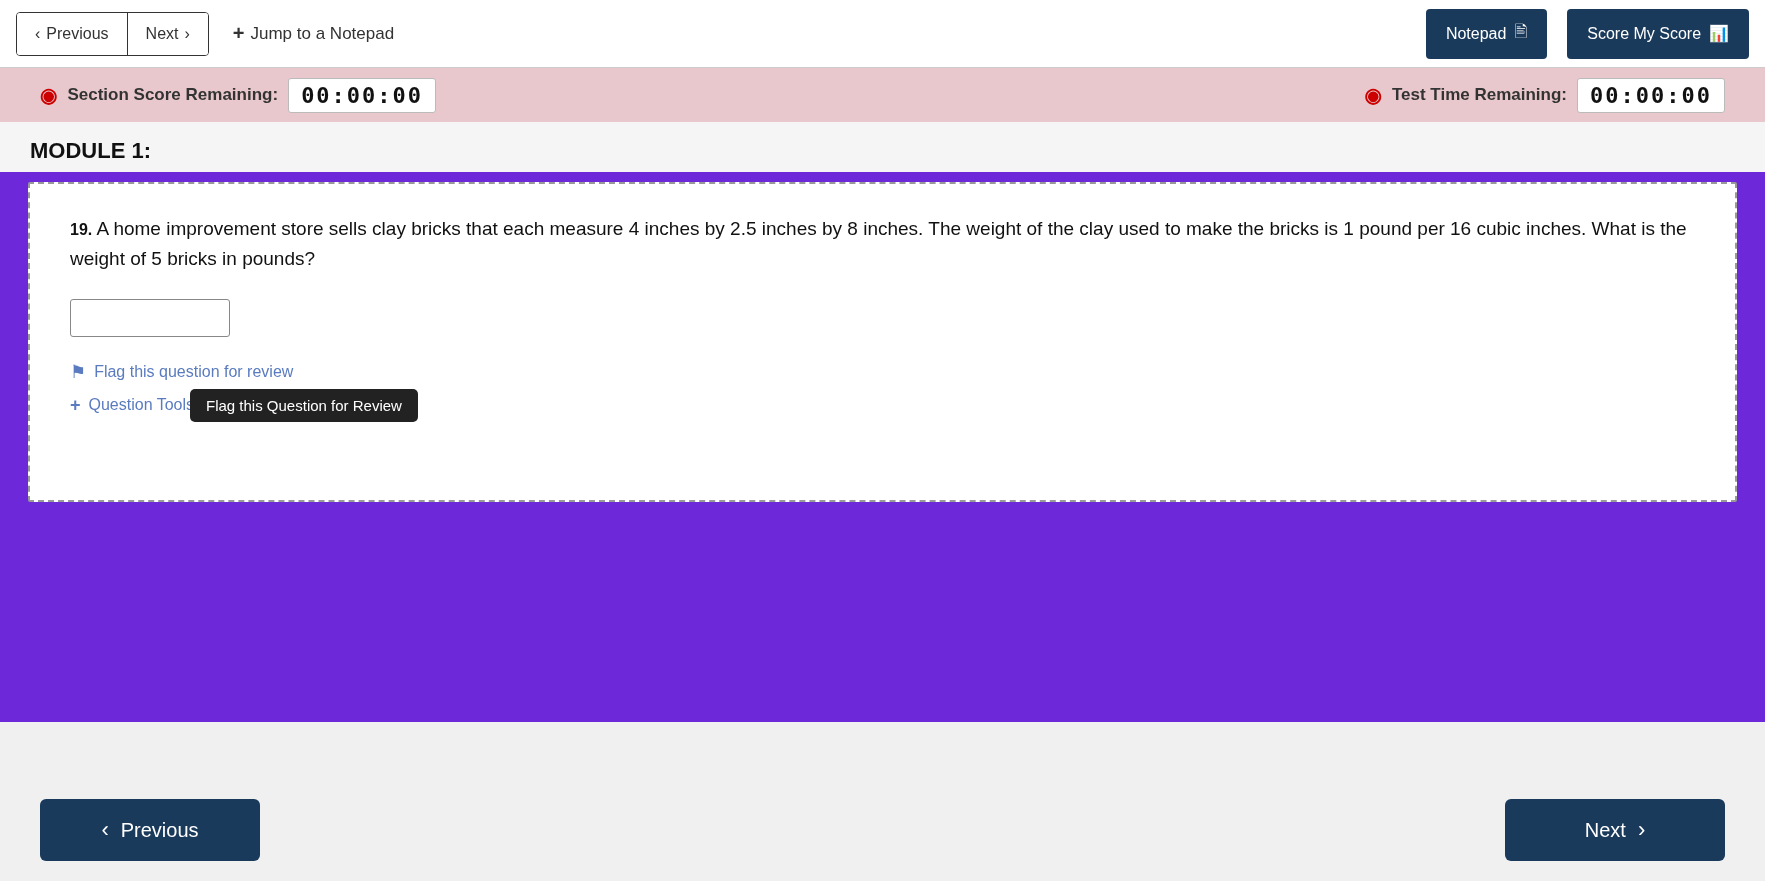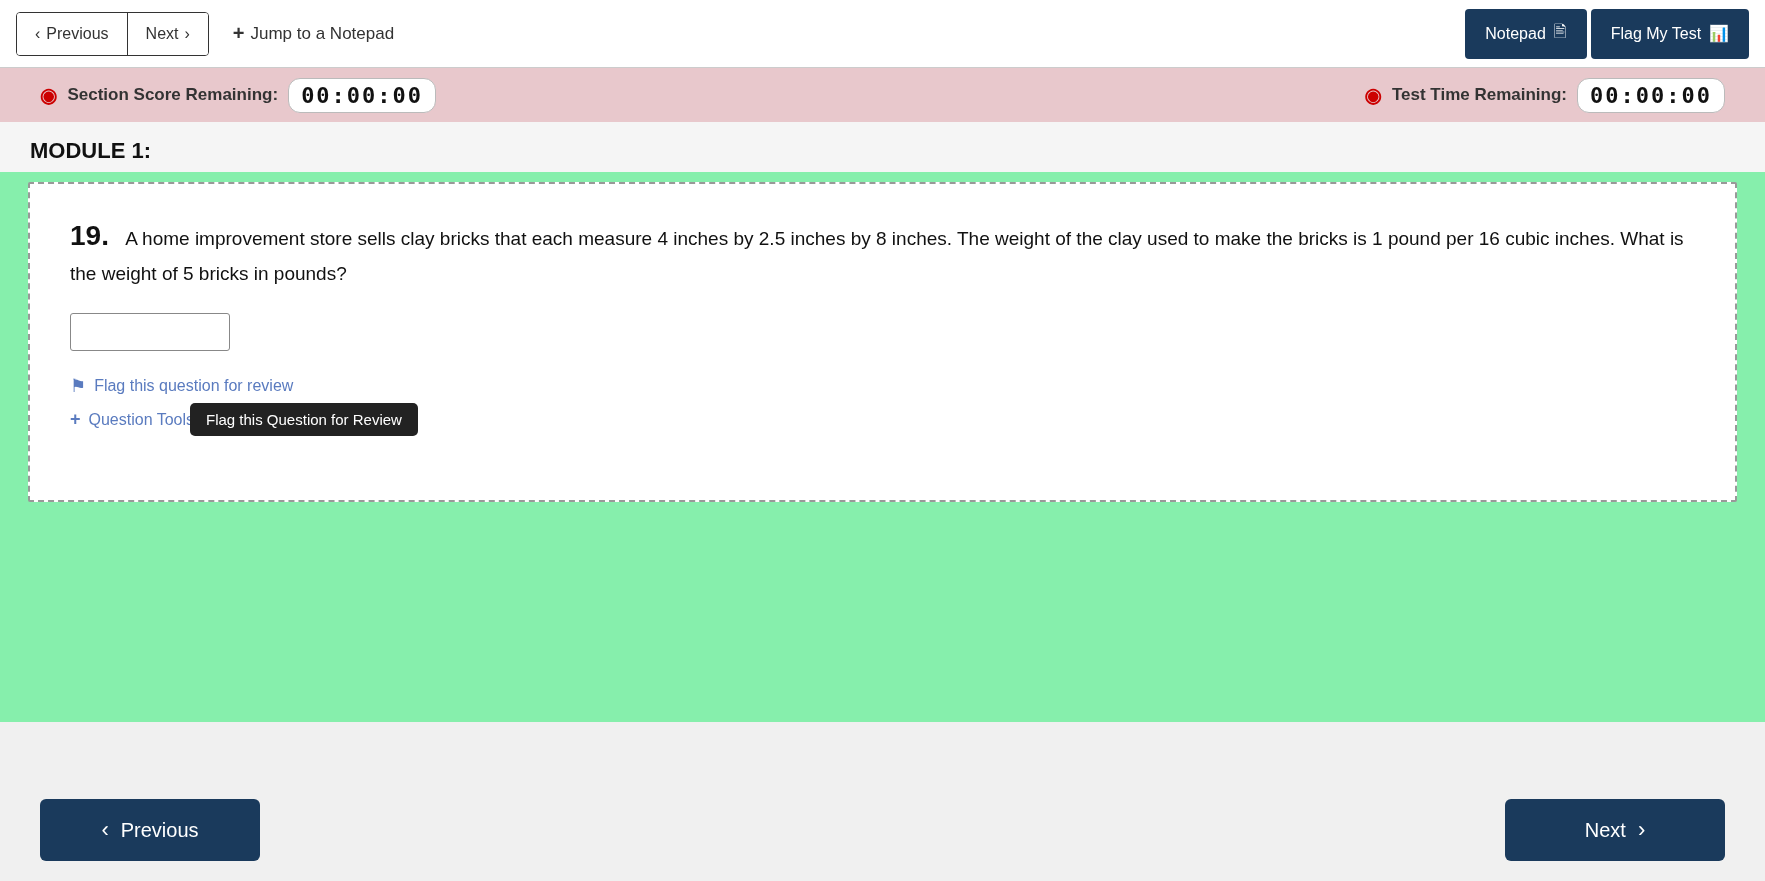--- a/index.html
+++ b/index.html
@@ -62,21 +62,21 @@
       color: #333;
       cursor: pointer;
       background: none;
       border: none;
     }
 
     .top-nav-right {
       margin-left: auto;
       display: flex;
       align-items: center;
-      gap: 4px;
+      gap: 20px;
     }
 
     .top-btn {
       background: #1a3a5c;
       color: #fff;
       border: none;
       border-radius: 4px;
       padding: 10px 20px;
       font-size: 16px;
       cursor: pointer;
@@ -101,21 +101,21 @@
       align-items: center;
       gap: 10px;
       font-size: 17px;
       font-weight: 600;
       color: #333;
     }
 
     .timer-display {
       background: #fff;
       border: 1px solid #bbb;
-      border-radius: 12px;
+      border-radius: 3px;
       padding: 4px 12px;
       font-size: 22px;
       font-weight: bold;
       font-family: monospace;
       letter-spacing: 2px;
       color: #111;
     }
 
     .timer-icon {
       color: #c00;
@@ -142,22 +142,21 @@
     }
 
     .question-number-text {
       font-size: 19px;
       color: #111;
       line-height: 1.6;
       margin-bottom: 24px;
     }
 
     .question-number-text strong {
-      font-size: 28px;
-      margin-right: 12px;
+      font-size: 16px;
     }
 
     .answer-input {
       border: 1.5px solid #888;
       border-radius: 3px;
       width: 160px;
       height: 38px;
       padding: 4px 8px;
       font-size: 16px;
       margin-bottom: 24px;
@@ -228,21 +227,21 @@
       min-width: 220px;
       justify-content: center;
     }
 
     .chevron {
       font-style: normal;
       font-size: 22px;
     }
 
     .content-area {
-      background: #86efac;
+      background: #6d28d9;
       min-height: 600px;
       padding-bottom: 100px;
     }
   </style>
 </head>
 <body>
 
 <div class="top-nav">
   <div class="nav-prev-next">
     <button class="nav-btn">
@@ -259,21 +258,21 @@
     <span style="font-size:20px; font-weight:bold;">+</span>
     <span>Jump to a Notepad</span>
   </button>
 
   <div class="top-nav-right">
     <button class="top-btn">
       <span>Notepad</span>
       <span>🖹</span>
     </button>
     <button class="top-btn">
-      <span>Flag My Test</span>
+      <span>Score My Score</span>
       <span>📊</span>
     </button>
   </div>
 </div>
 
 <div class="timer-bar">
   <div class="timer-section">
     <span class="timer-icon">◉</span>
     <span>Section Score Remaining:</span>
     <div class="timer-display">00:00:00</div>

